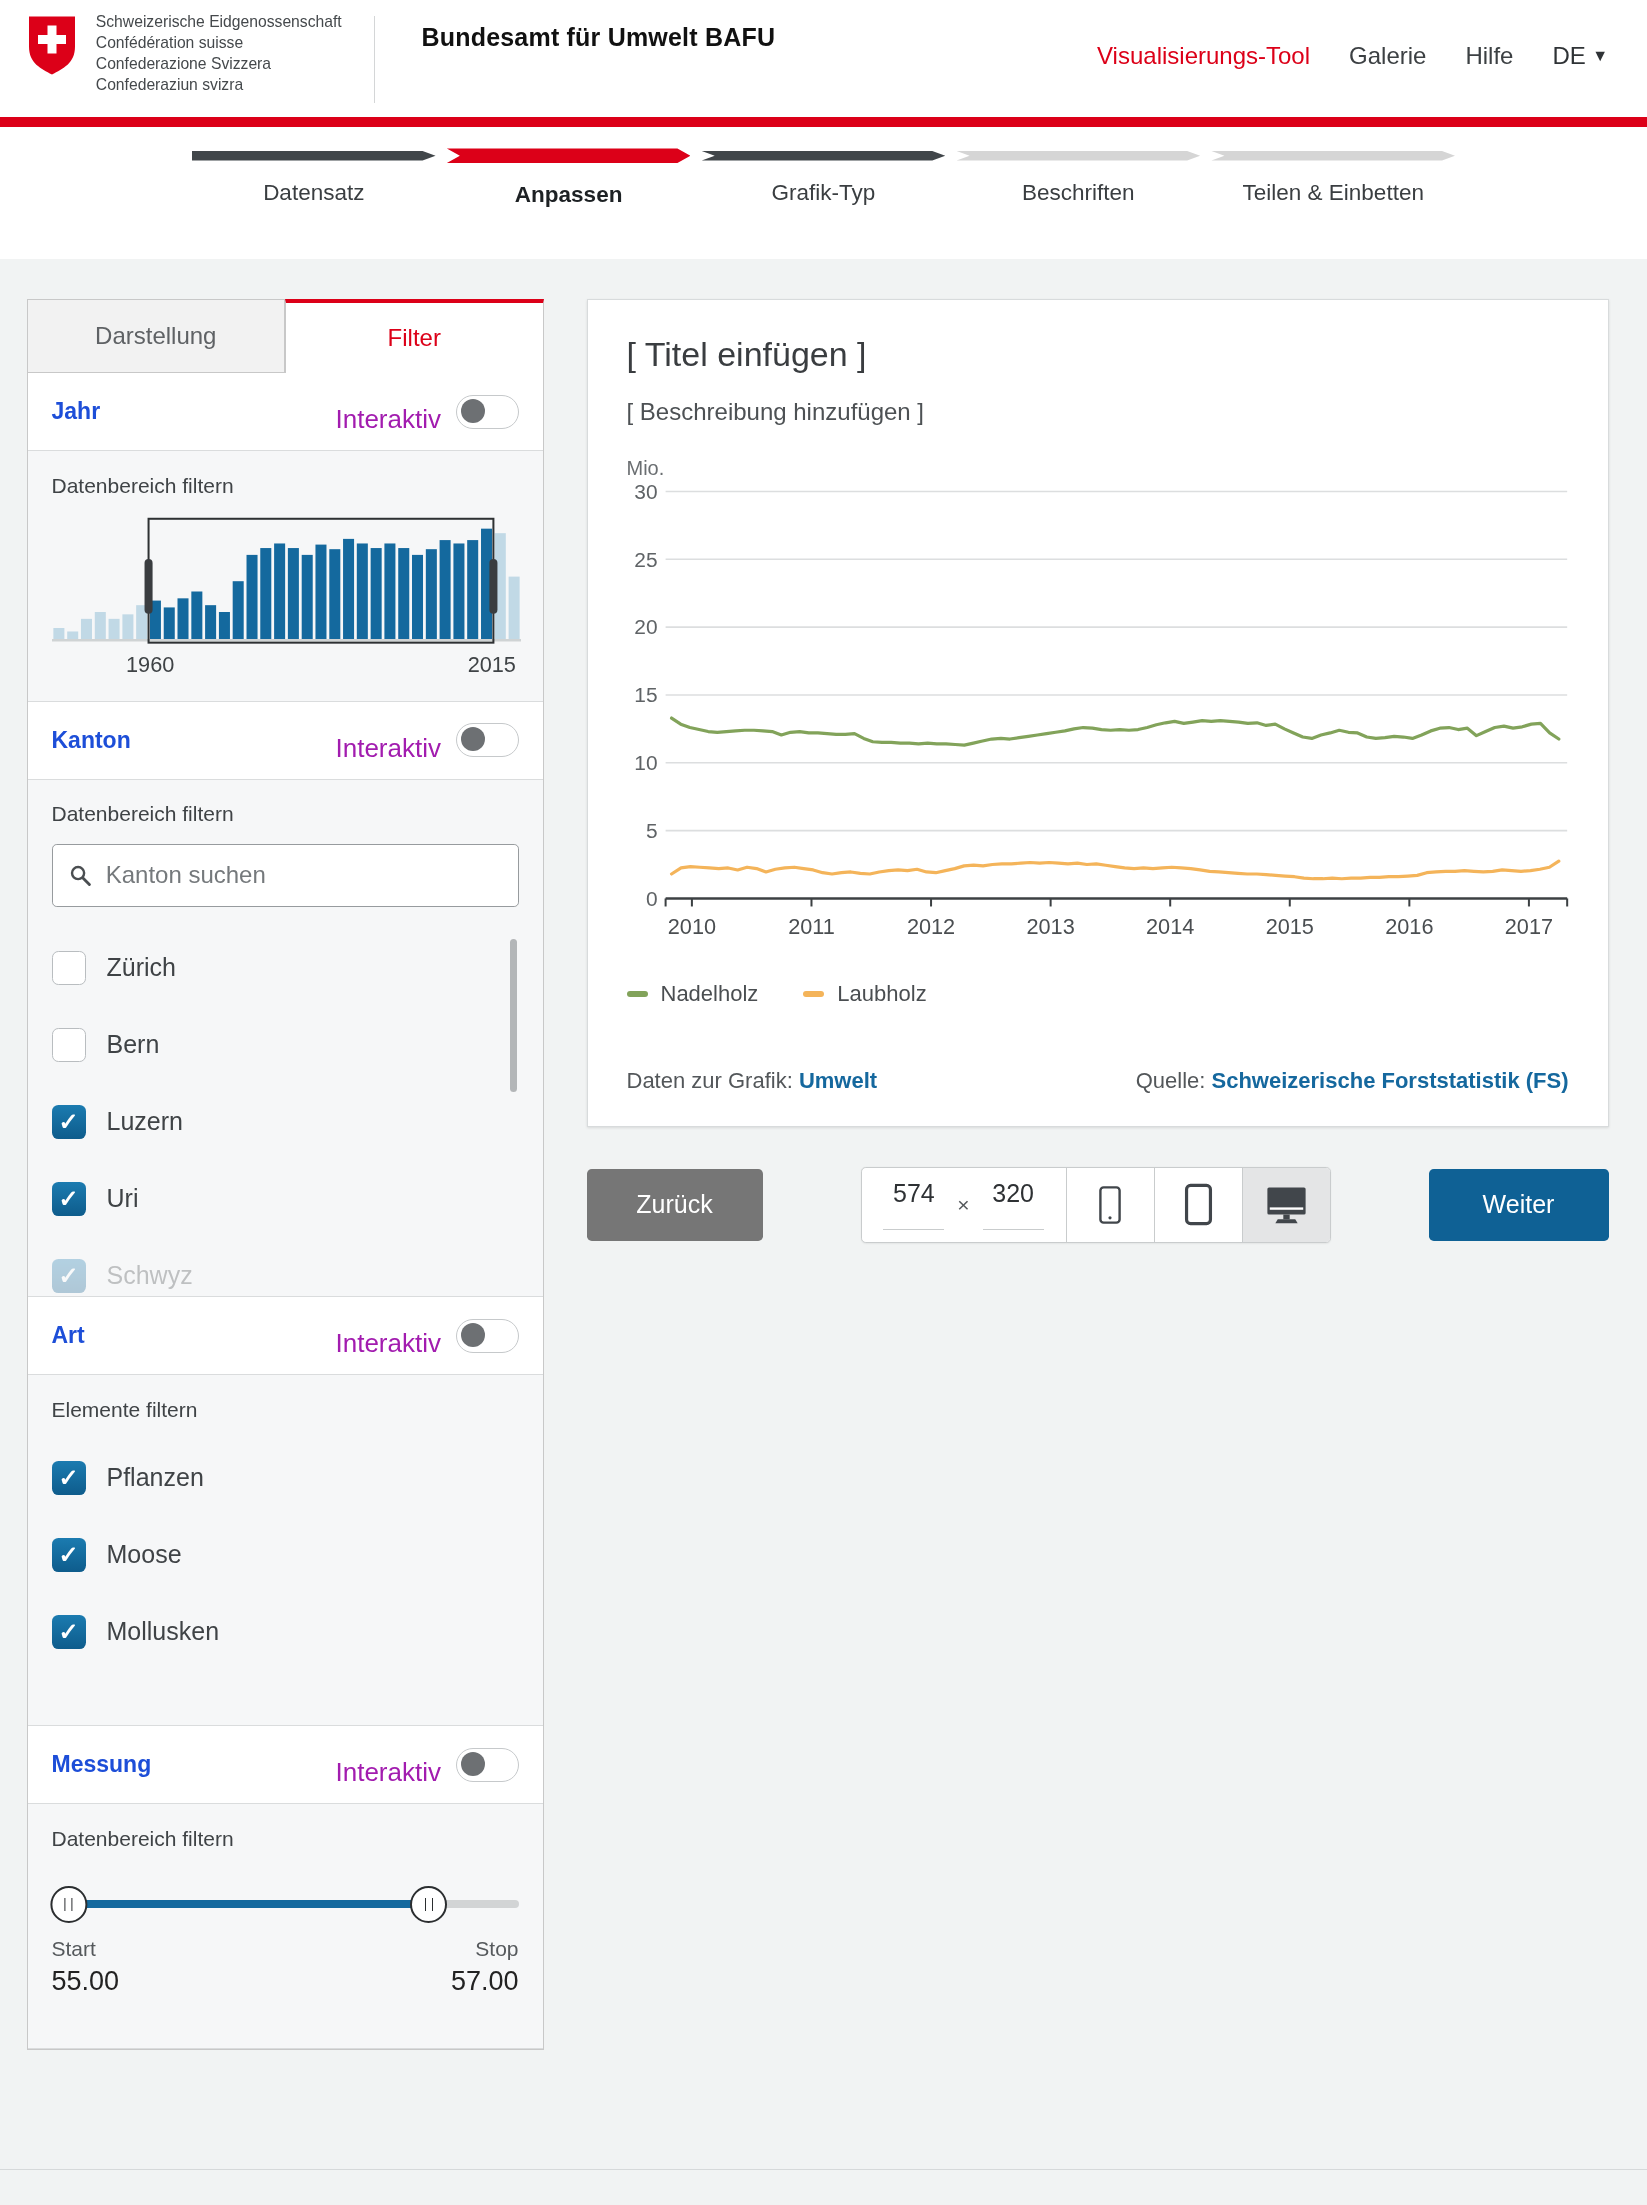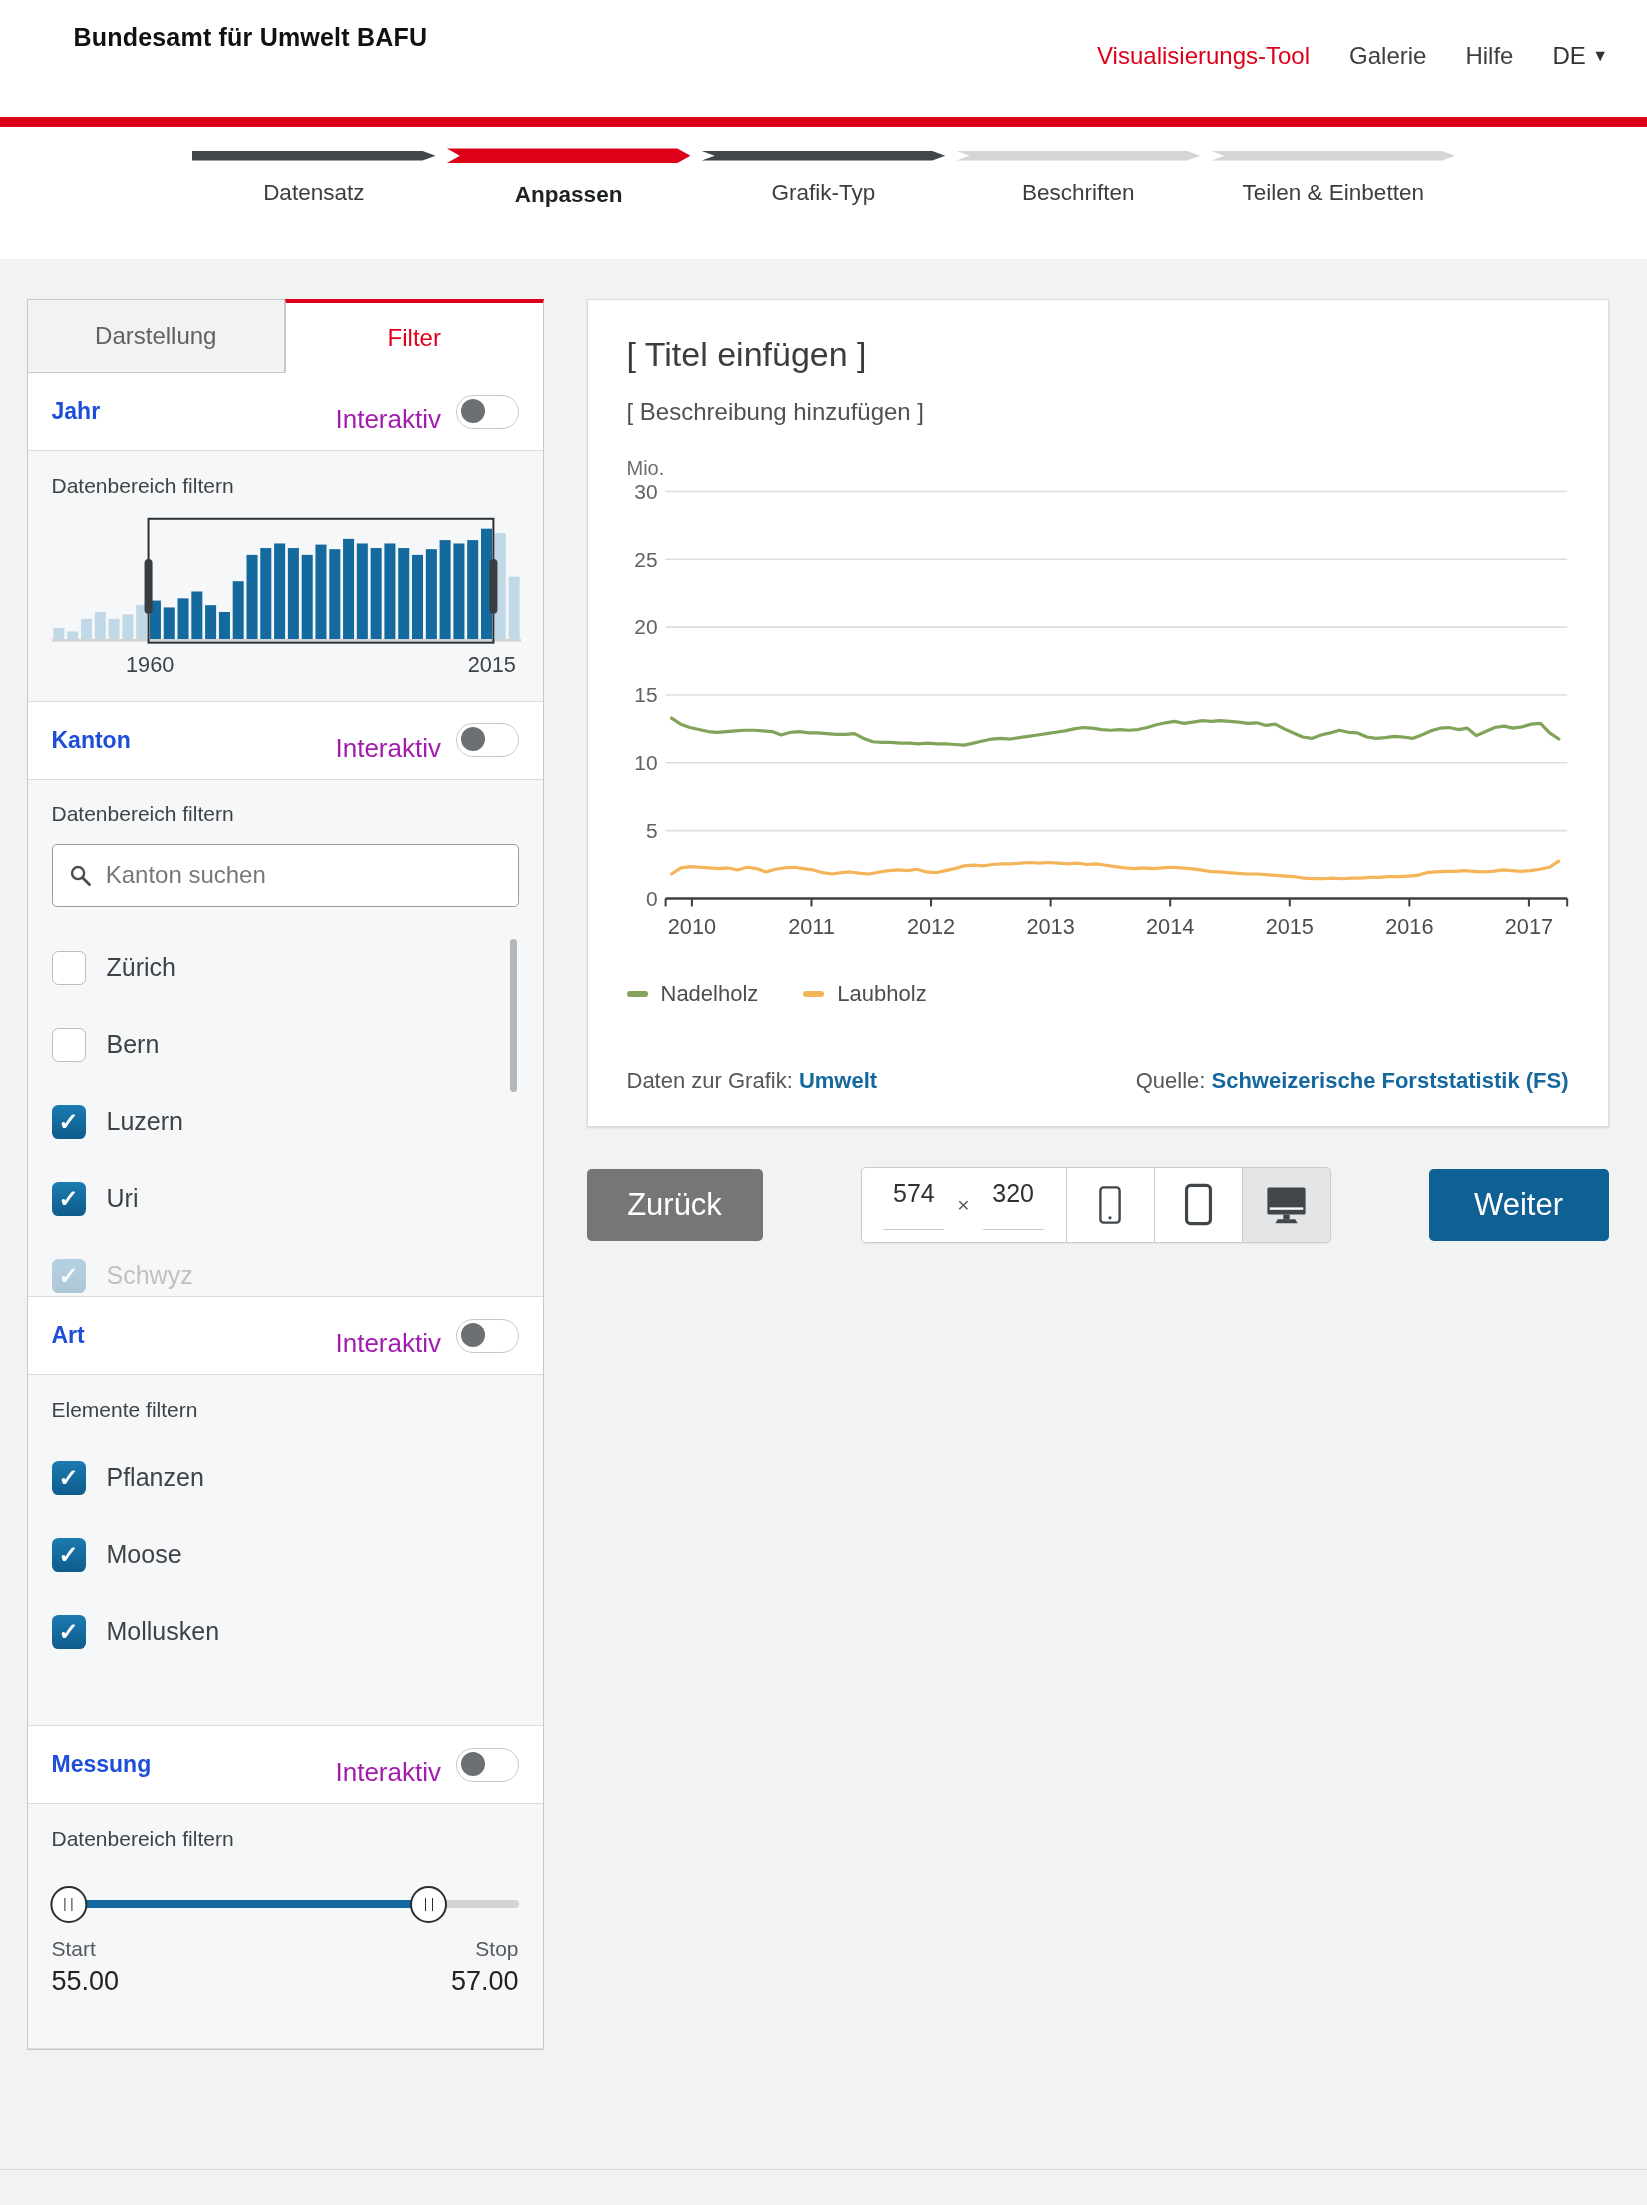--- a/index.html
+++ b/index.html
@@ -91,39 +91,53 @@
   .chart-unit { font-size:20px; color:#6a6e71; margin-top:31px; }
   .legend { display:flex; gap:45px; margin-top:14.5px; }
   .legend-item { display:flex; align-items:center; gap:13px; }
   .legend-swatch { width:21px; height:6.4px; border-radius:3.2px; }
   .legend-label { font-size:22px; color:#4a4e51; }
   .card-foot { display:flex; justify-content:space-between; margin-top:61px; font-size:22px; color:#53575a; }
   .blue-link { color:#15689e; font-weight:bold; cursor:pointer; }
 
   
   .controls { display:flex; margin-top:40px; align-items:center; }
-  .btn { height:72px; display:flex; align-items:center; justify-content:center; font-size:31px; border-radius:4.8px; cursor:pointer; }
+  .btn { height:72px; display:flex; align-items:center; justify-content:center; font-size:25px; border-radius:4.8px; cursor:pointer; }
   .btn-back { width:176px; background:#767676; color:#fff; }
   .btn-next { width:180px; background:#0f6195; color:#fff; margin-left:auto; }
   .size-group { margin-left:98px; height:76px; display:flex; background:#fff; border:0.8px solid #c9cccd; border-radius:4.8px; overflow:hidden; box-shadow:0 0.8px 1.6px rgba(0,0,0,0.06); }
   .size-inputs { width:204px; display:flex; align-items:center; justify-content:center; gap:13px; }
   .size-inputs input { width:61px; border:none; border-bottom:1.6px solid #c9cccd; font-size:25px; color:#2e3134; text-align:center; outline:none; background:transparent; padding-bottom:21px; font-family:"Liberation Sans", sans-serif; }
   .size-x { font-size:21px; color:#55595c; }
   .dev-btn { width:88px; border-left:0.8px solid #c9cccd; display:flex; align-items:center; justify-content:center; cursor:pointer; background:#fff; }
   .dev-btn.selected { background:#e4e5e6; }
 
   
   .footer { margin-top:119px; border-top:1.6px solid #d6d9da; padding:35px 39px 0 26.5px; display:flex; justify-content:space-between; align-items:center; }
 
   svg text { font-family:"Liberation Sans", sans-serif; }
 </style>
 </head>
 <body>
 
 <div class="header">
+  <div class="logo-wrap">
+    <svg class="shield" viewBox="0 0 100 124">
+      <path d="M4 4 H96 V64 C96 98 72 108 50 120 C28 108 4 98 4 64 Z" fill="#dc0018"></path>
+      <rect x="41" y="22" width="18" height="56" fill="#fff"></rect>
+      <rect x="22" y="41" width="56" height="18" fill="#fff"></rect>
+    </svg>
+    <div class="logo-lines">
+      <div>Schweizerische Eidgenossenschaft</div>
+      <div>Confédération suisse</div>
+      <div>Confederazione Svizzera</div>
+      <div>Confederaziun svizra</div>
+    </div>
+    <div class="logo-divider"></div>
+  </div>
   <div class="app-title">Bundesamt für Umwelt BAFU</div>
   <div class="header-nav">
     <span class="nav-link active">Visualisierungs-Tool</span>
     <span class="nav-link">Galerie</span>
     <span class="nav-link">Hilfe</span>
     <span class="lang">
         <span>DE</span>
         <span class="caret">▼</span>
       </span>
   </div>

